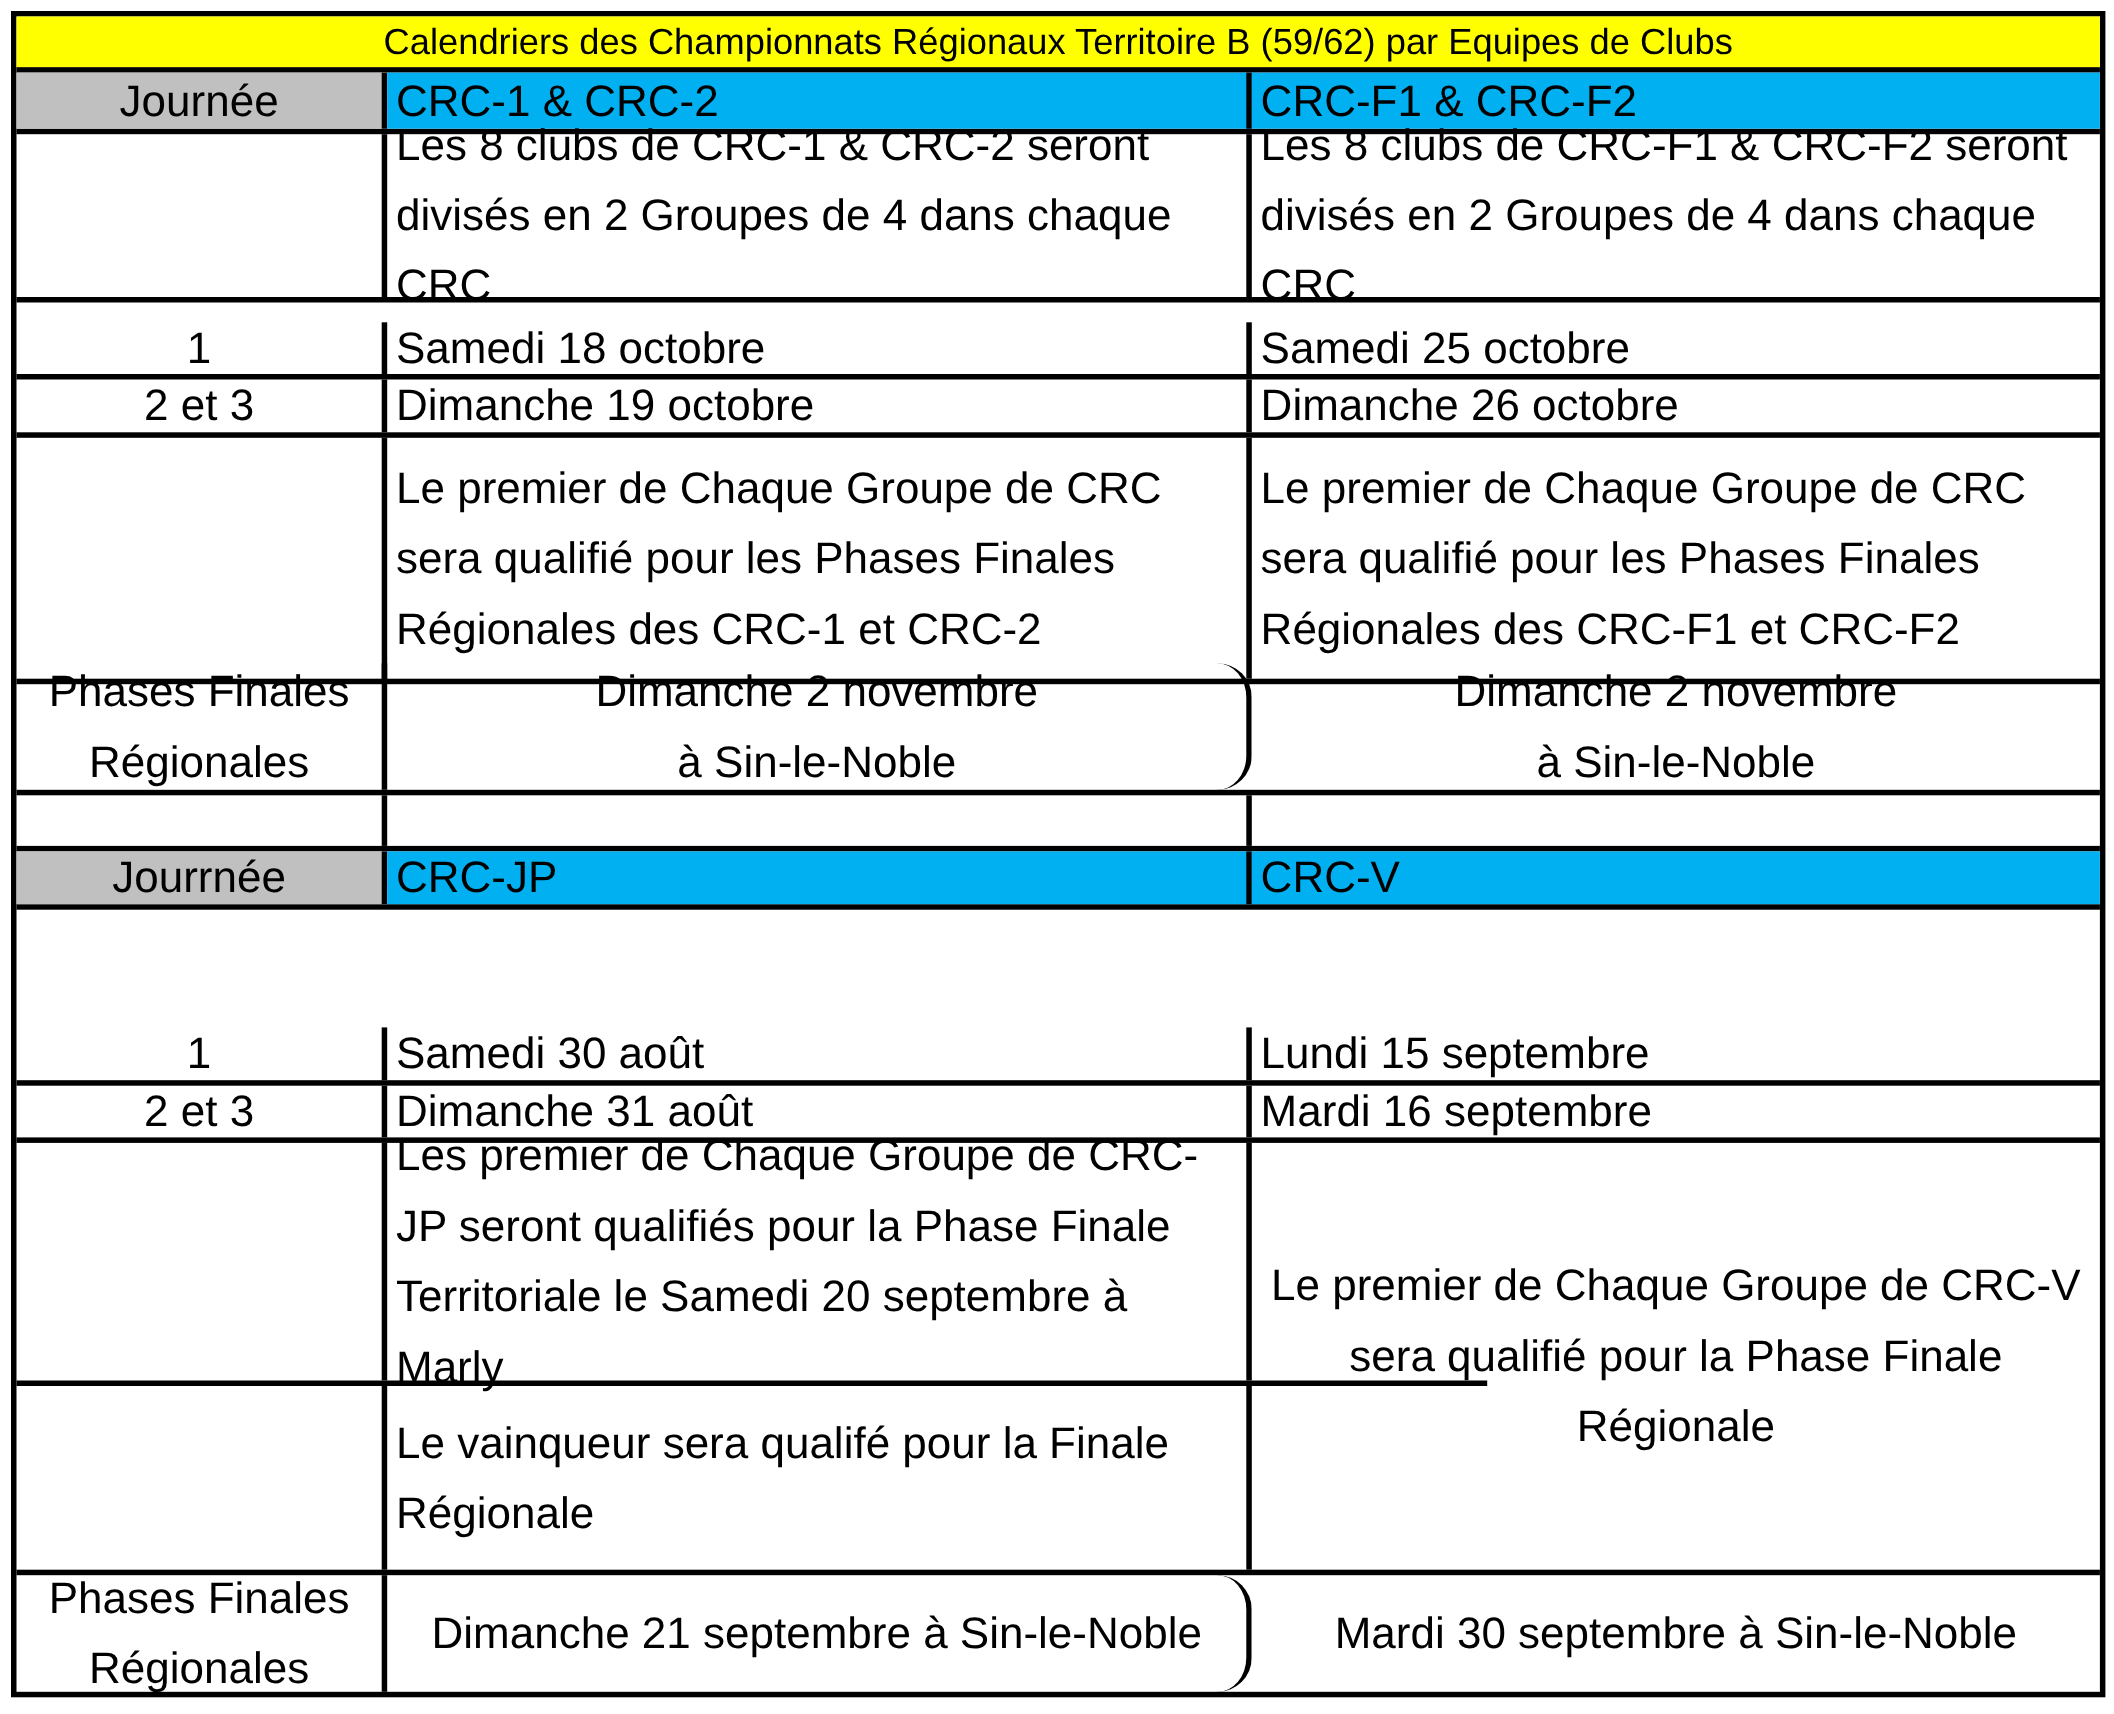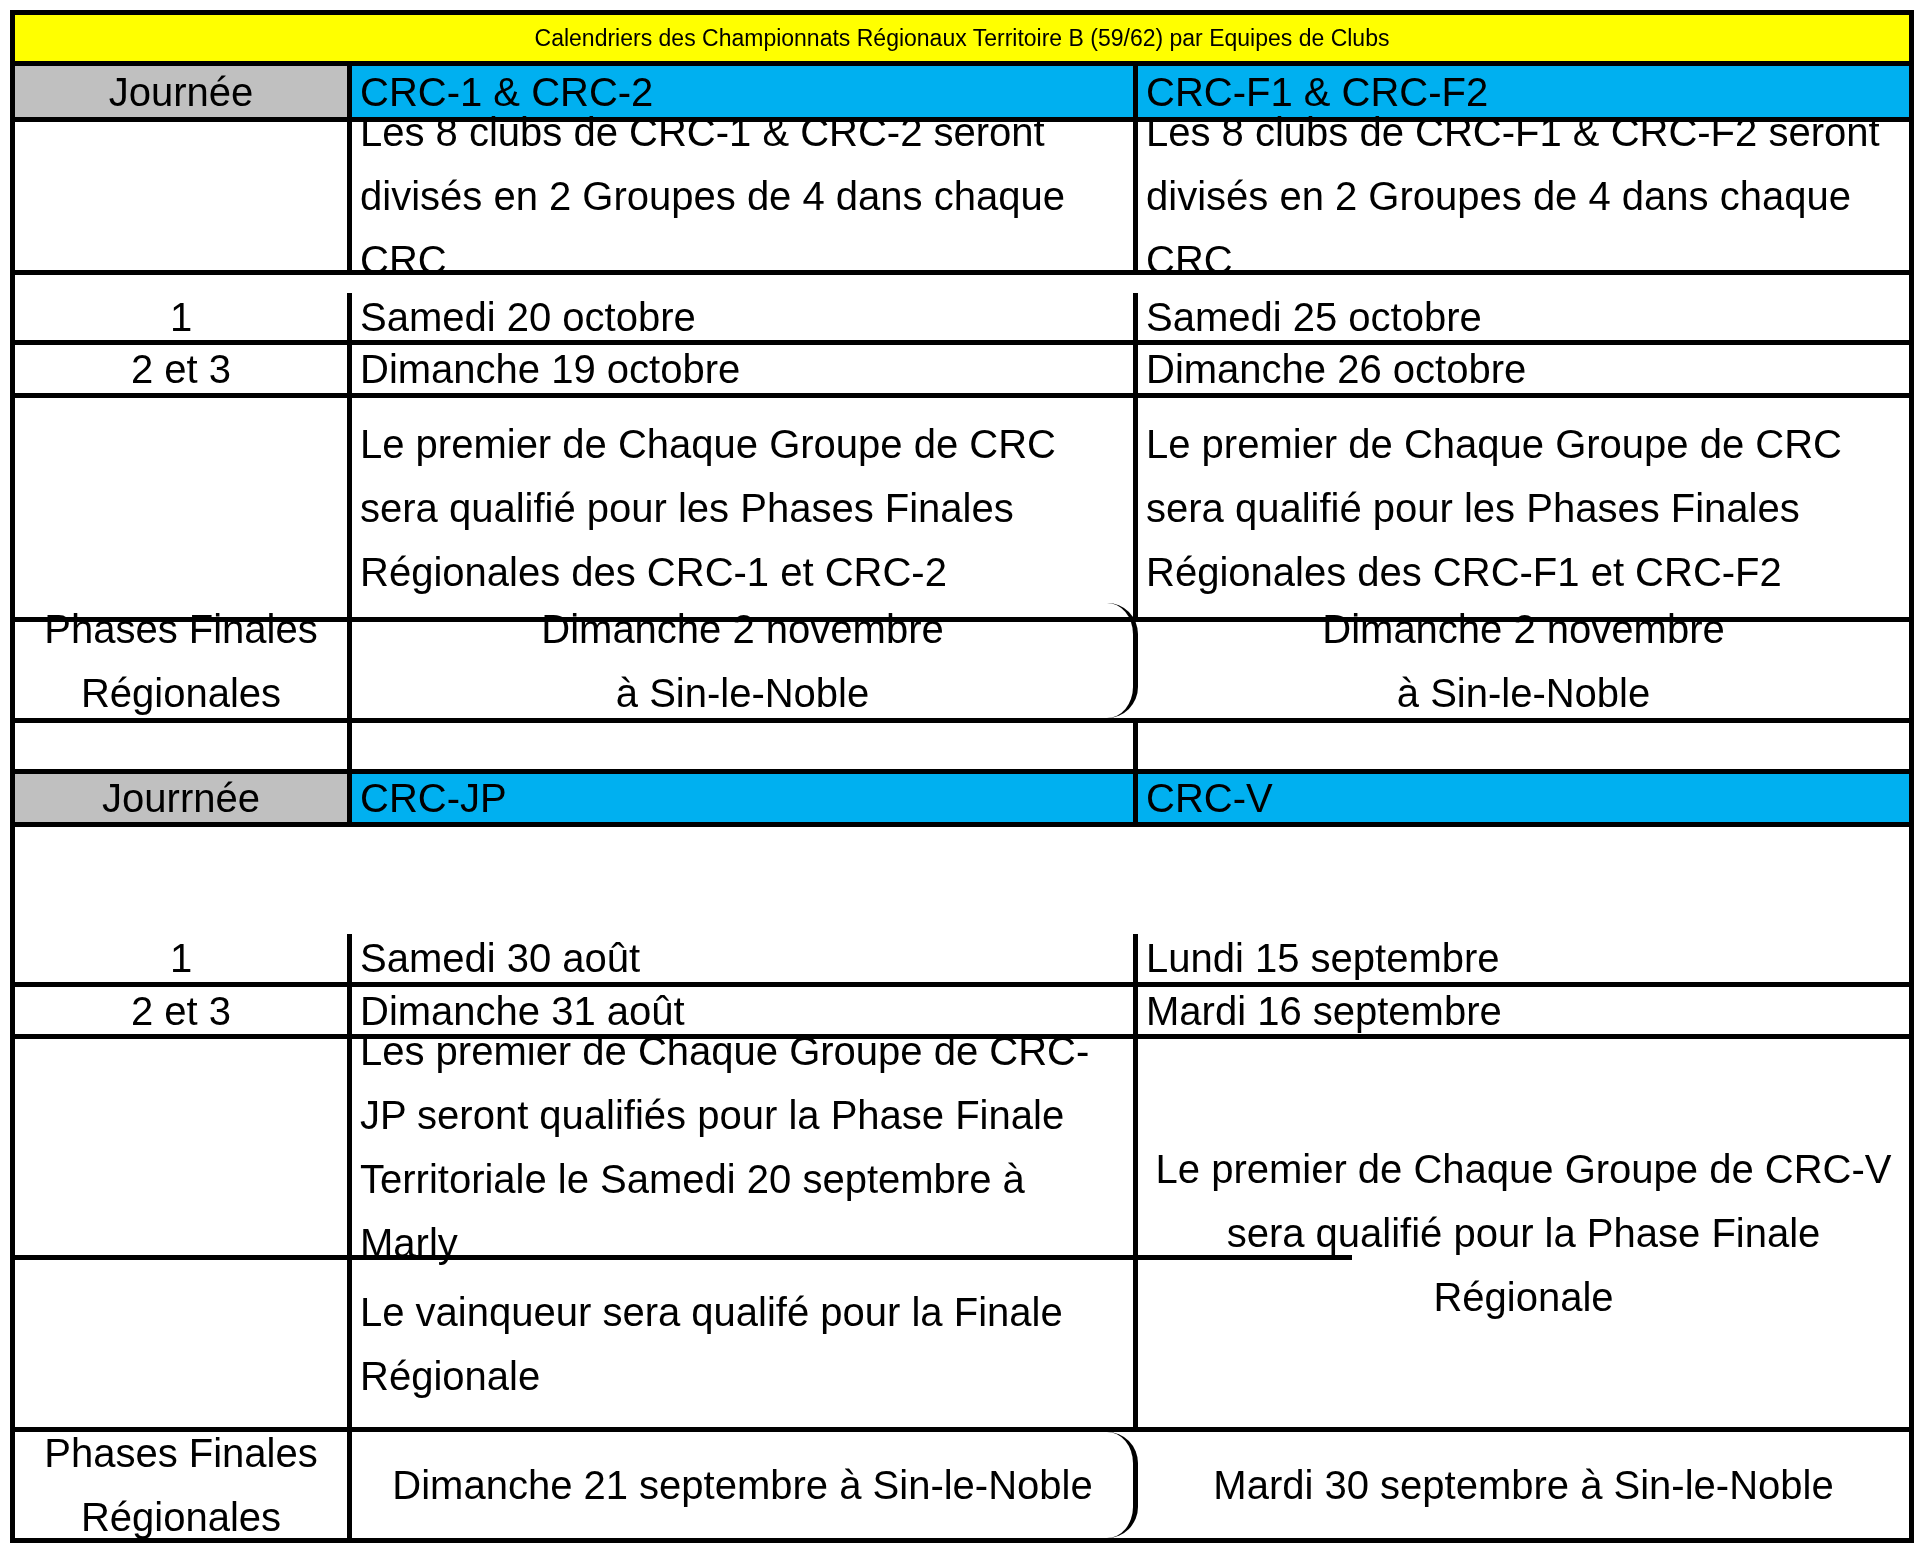--- a/index.html
+++ b/index.html
@@ -7,21 +7,21 @@
          font-family: "Liberation Sans", "DejaVu Sans", sans-serif; color: #000; }
   .sheet { position: absolute; left: 10px; top: 10px; width: 1904px; height: 1533px;
            border: 5px solid #000; box-sizing: border-box; }
   .row { position: absolute; left: 0; right: 0; border-bottom: 5px solid #000; box-sizing: border-box; }
   .row.last { border-bottom: none; }
   .cell { position: absolute; top: 0; bottom: 0; box-sizing: border-box; display: flex;
           align-items: center; font-size: 40px; line-height: 1.6; padding: 0 8px; }
   .c0 { left: 0; width: 337px; justify-content: center; text-align: center; border-right: 5px solid #000; }
   .c1 { left: 337px; width: 786px; border-right: 5px solid #000; }
   .c2 { left: 1123px; right: 0; }
-  .title { left: 0; right: 0; justify-content: center; background: #ffff00; font-size: 23px; }
+  .title { left: 0; right: 0; justify-content: center; background: #ffff00; font-size: 33px; }
   .hdr-gray { background: #c0c0c0; }
   .hdr-blue { background: #00b0f0; }
   .center { justify-content: center; text-align: center; border-radius: 31px; }
   .cell span { display: block; }
 </style>
 </head>
 <body>
 
 <div class="sheet">
 
@@ -36,21 +36,21 @@
   </div>
 
   <div class="row" style="top:107px;height:153px;">
     <div class="cell c0"></div>
     <div class="cell c1">Les 8 clubs de CRC-1 &amp; CRC-2 seront divisés en 2 Groupes de 4 dans chaque CRC</div>
     <div class="cell c2">Les 8 clubs de CRC-F1 &amp; CRC-F2 seront divisés en 2 Groupes de 4 dans chaque CRC</div>
   </div>
 
   <div class="row" style="top:278px;height:52px;">
     <div class="cell c0">1</div>
-    <div class="cell c1">Samedi 20 octobre</div>
+    <div class="cell c1">Samedi 18 octobre</div>
     <div class="cell c2">Samedi 25 octobre</div>
   </div>
 
   <div class="row" style="top:330px;height:53px;">
     <div class="cell c0">2 et 3</div>
     <div class="cell c1">Dimanche 19 octobre</div>
     <div class="cell c2">Dimanche 26 octobre</div>
   </div>
 
   <div class="row" style="top:383px;height:224px;">

